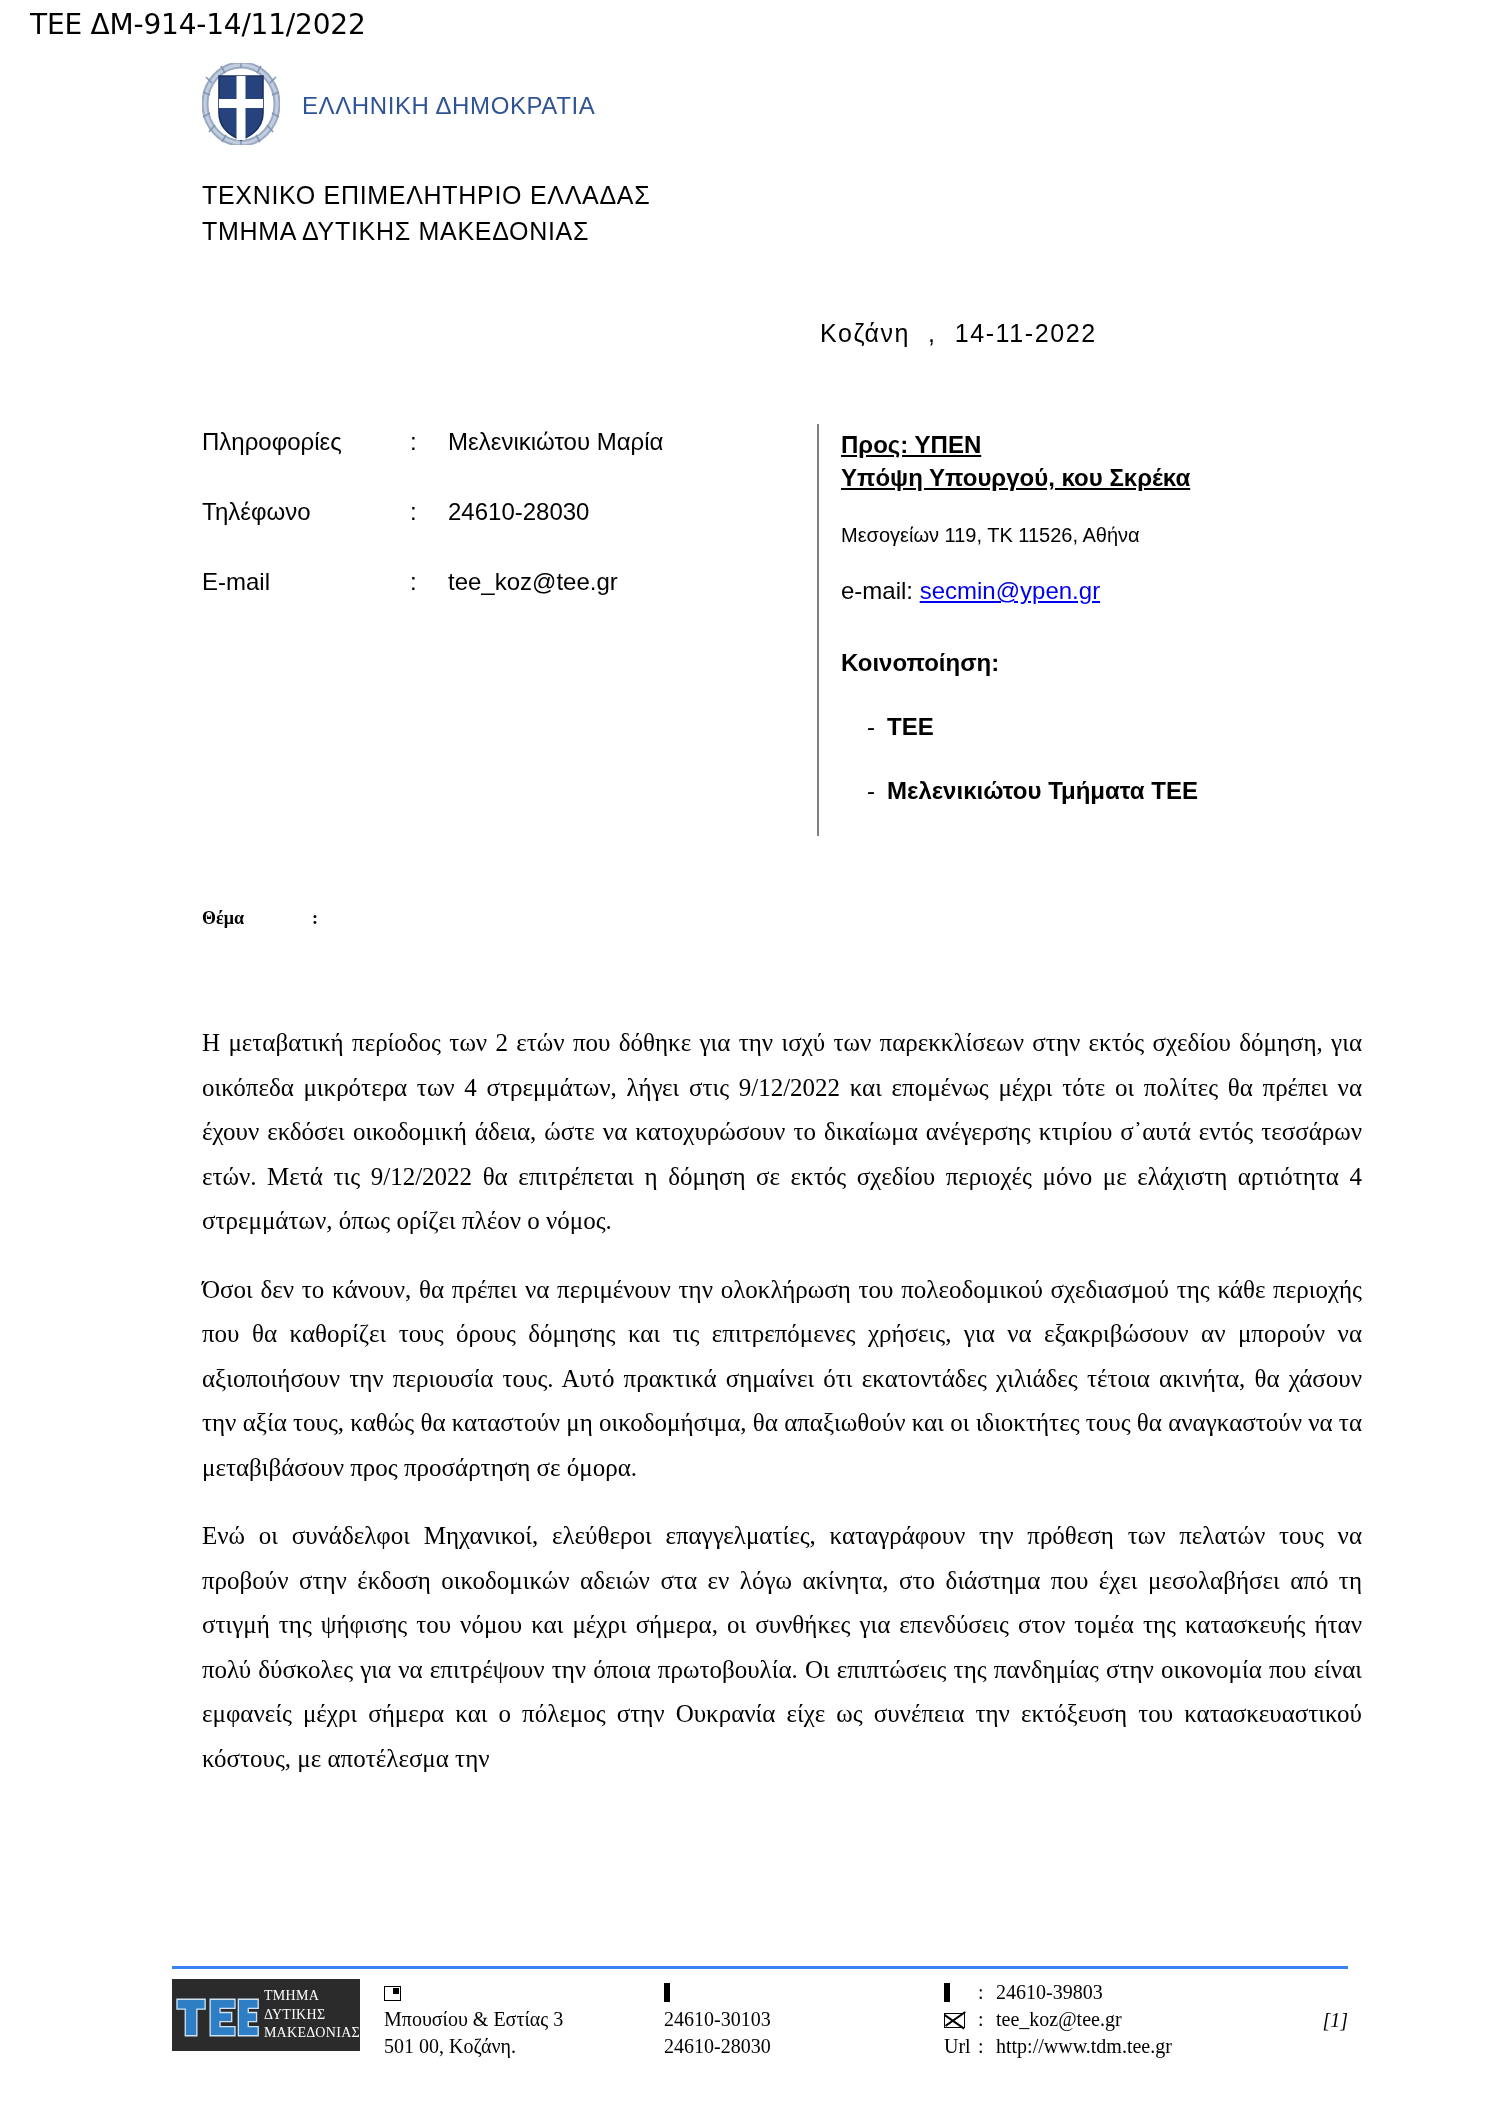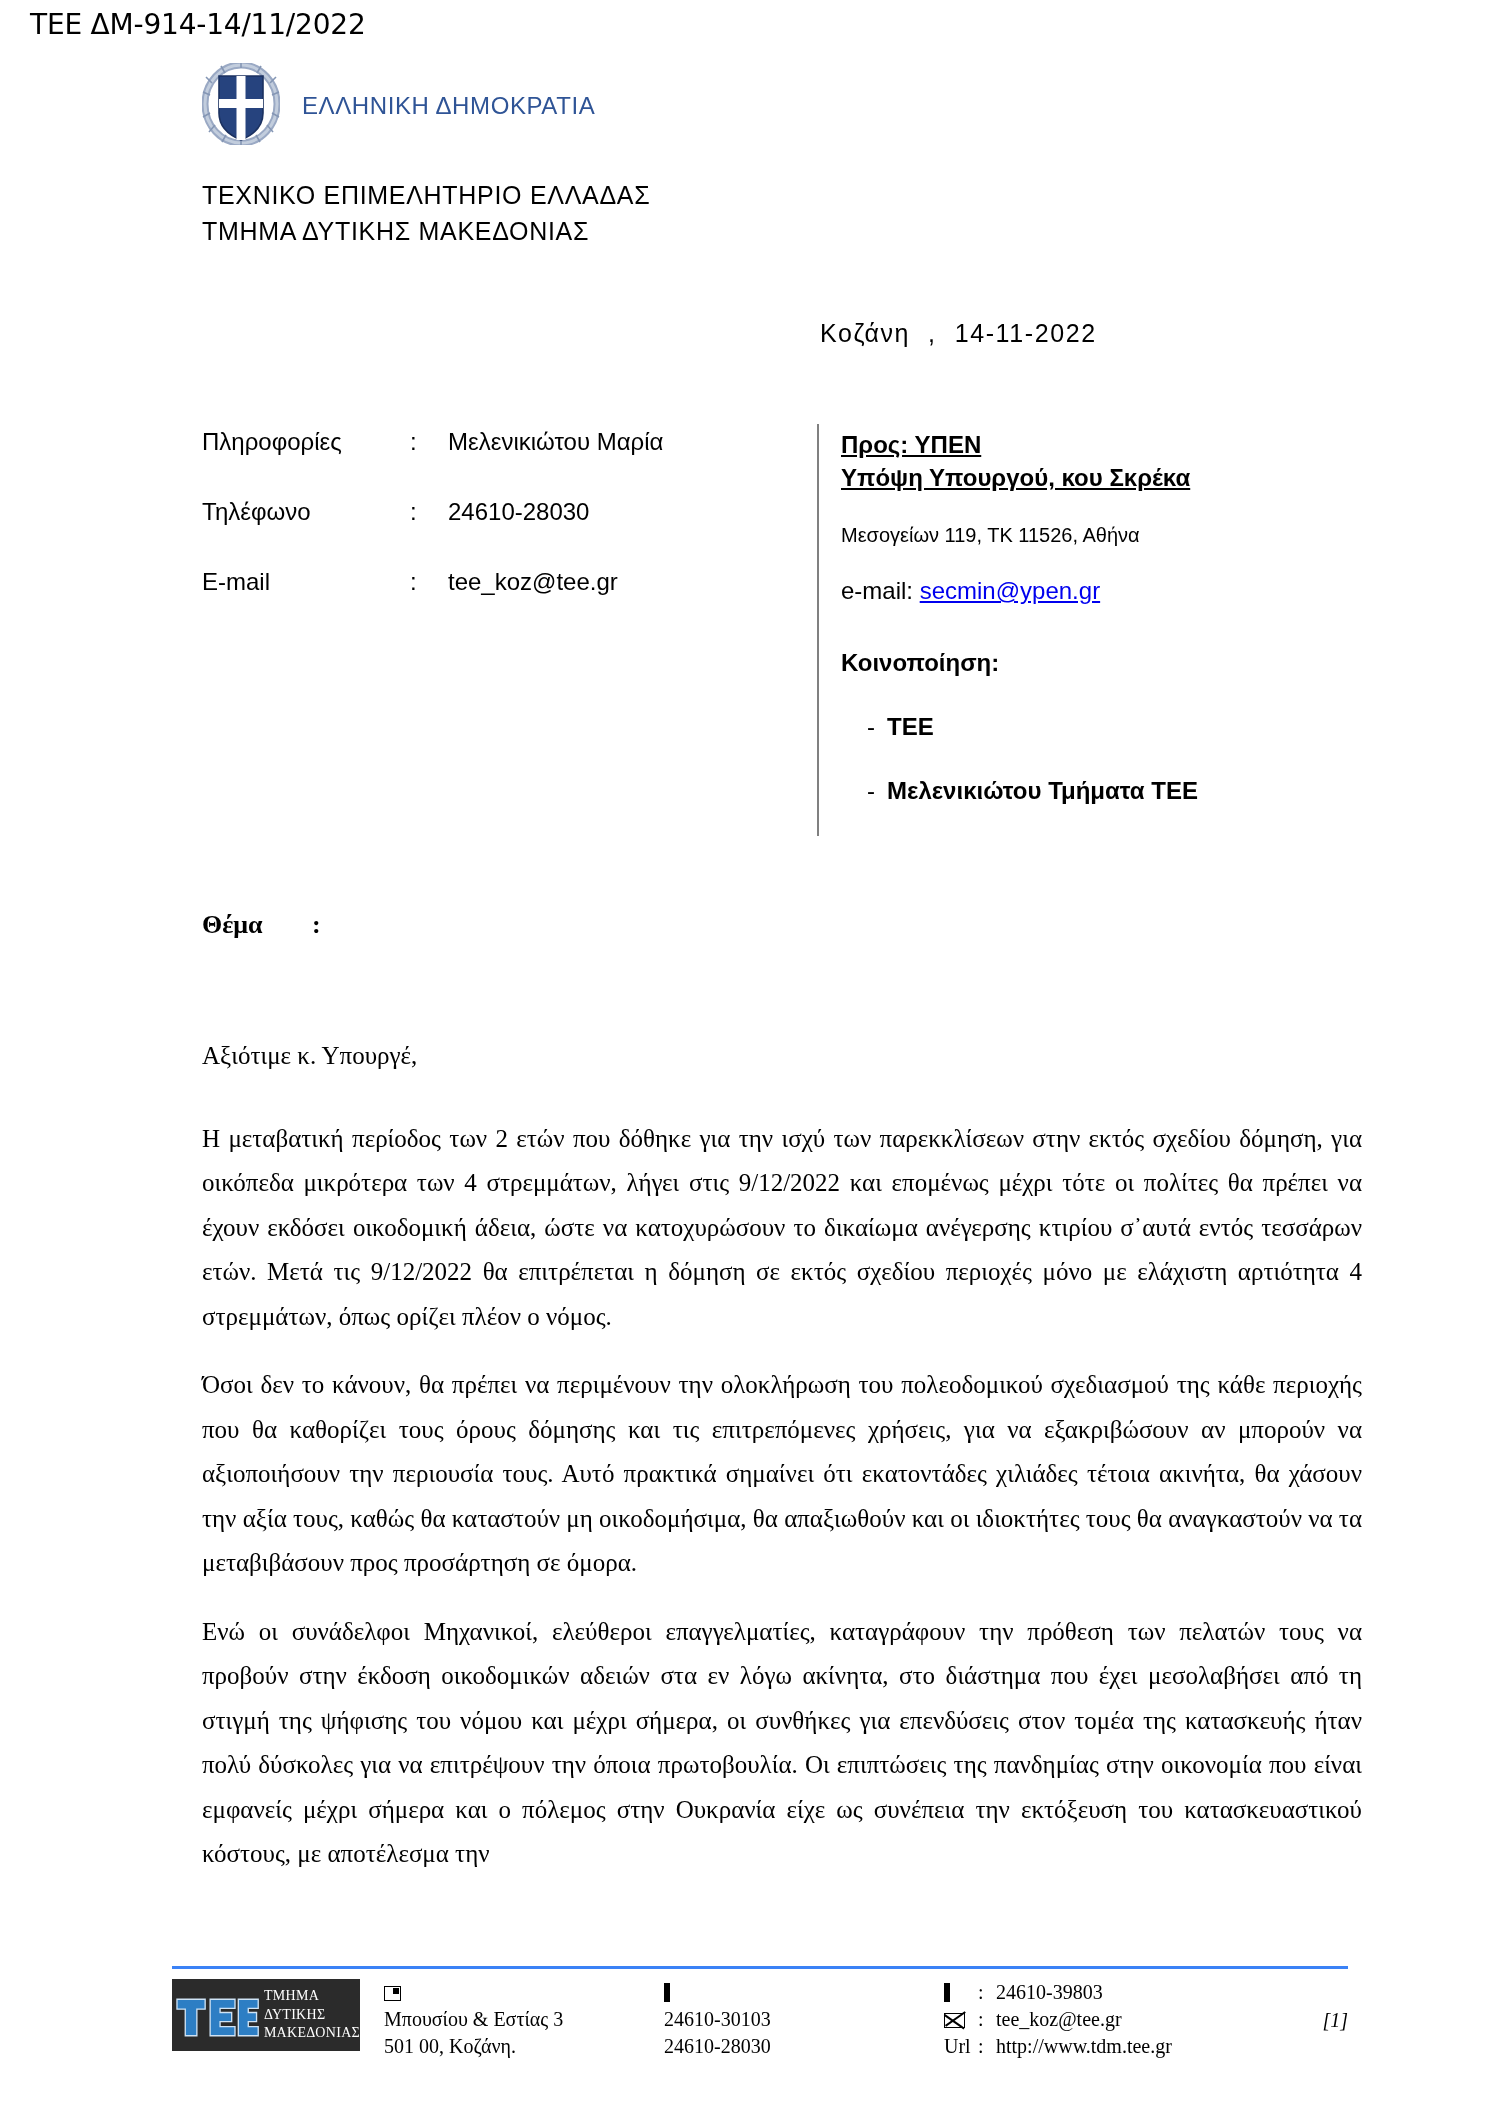--- a/index.html
+++ b/index.html
@@ -155,21 +155,21 @@
 
   
   .subject {
     margin-top: 68px;
     margin-left: 172px;
     width: 1160px;
     display: flex;
     align-items: flex-end;
     font-family: "Liberation Serif", serif;
     font-weight: bold;
-    font-size: 26px;
+    font-size: 18px;
     line-height: 1.62;
   }
   .subject .s-lbl { width: 110px; flex: 0 0 auto; }
   .subject .s-colon { width: 64px; flex: 0 0 auto; }
   .subject .s-text {
     flex: 1 1 auto;
     text-align: justify;
     text-align-last: left;
   }
 
@@ -382,21 +382,20 @@
       </div>
     </div>
   </div>
 
   <div class="subject">
     <span class="s-lbl">Θέμα</span>
     <span class="s-colon">:</span>
   </div>
 
   <div class="body-text">
-    <p class="salutation">Αξιότιμε κ. Υπουργέ,</p>
     <p>Η μεταβατική περίοδος των 2 ετών που δόθηκε για την ισχύ των παρεκκλίσεων στην εκτός σχεδίου δόμηση, για οικόπεδα μικρότερα των 4 στρεμμάτων, λήγει στις 9/12/2022 και επομένως μέχρι τότε οι πολίτες θα πρέπει να έχουν εκδόσει οικοδομική άδεια, ώστε να κατοχυρώσουν το δικαίωμα ανέγερσης κτιρίου σ᾽αυτά εντός τεσσάρων ετών. Μετά τις 9/12/2022 θα επιτρέπεται η δόμηση σε εκτός σχεδίου περιοχές μόνο με ελάχιστη αρτιότητα 4 στρεμμάτων, όπως ορίζει πλέον ο νόμος.</p>
     <p>Όσοι δεν το κάνουν, θα πρέπει να περιμένουν την ολοκλήρωση του πολεοδομικού σχεδιασμού της κάθε περιοχής που θα καθορίζει τους όρους δόμησης και τις επιτρεπόμενες χρήσεις, για να εξακριβώσουν αν μπορούν να αξιοποιήσουν την περιουσία τους. Αυτό πρακτικά σημαίνει ότι εκατοντάδες χιλιάδες τέτοια ακινήτα, θα χάσουν την αξία τους, καθώς θα καταστούν μη οικοδομήσιμα, θα απαξιωθούν και οι ιδιοκτήτες τους θα αναγκαστούν να τα μεταβιβάσουν προς προσάρτηση σε όμορα.</p>
     <p>Ενώ οι συνάδελφοι Μηχανικοί, ελεύθεροι επαγγελματίες, καταγράφουν την πρόθεση των πελατών τους να προβούν στην έκδοση οικοδομικών αδειών στα εν λόγω ακίνητα, στο διάστημα που έχει μεσολαβήσει από τη στιγμή της ψήφισης του νόμου και μέχρι σήμερα, οι συνθήκες για επενδύσεις στον τομέα της κατασκευής ήταν πολύ δύσκολες για να επιτρέψουν την όποια πρωτοβουλία. Οι επιπτώσεις της πανδημίας στην οικονομία που είναι εμφανείς μέχρι σήμερα και ο πόλεμος στην Ουκρανία είχε ως συνέπεια την εκτόξευση του κατασκευαστικού κόστους, με αποτέλεσμα την</p>
   </div>
 
 </div>
 
 <div class="footer">
   <div class="footer-inner">
 

